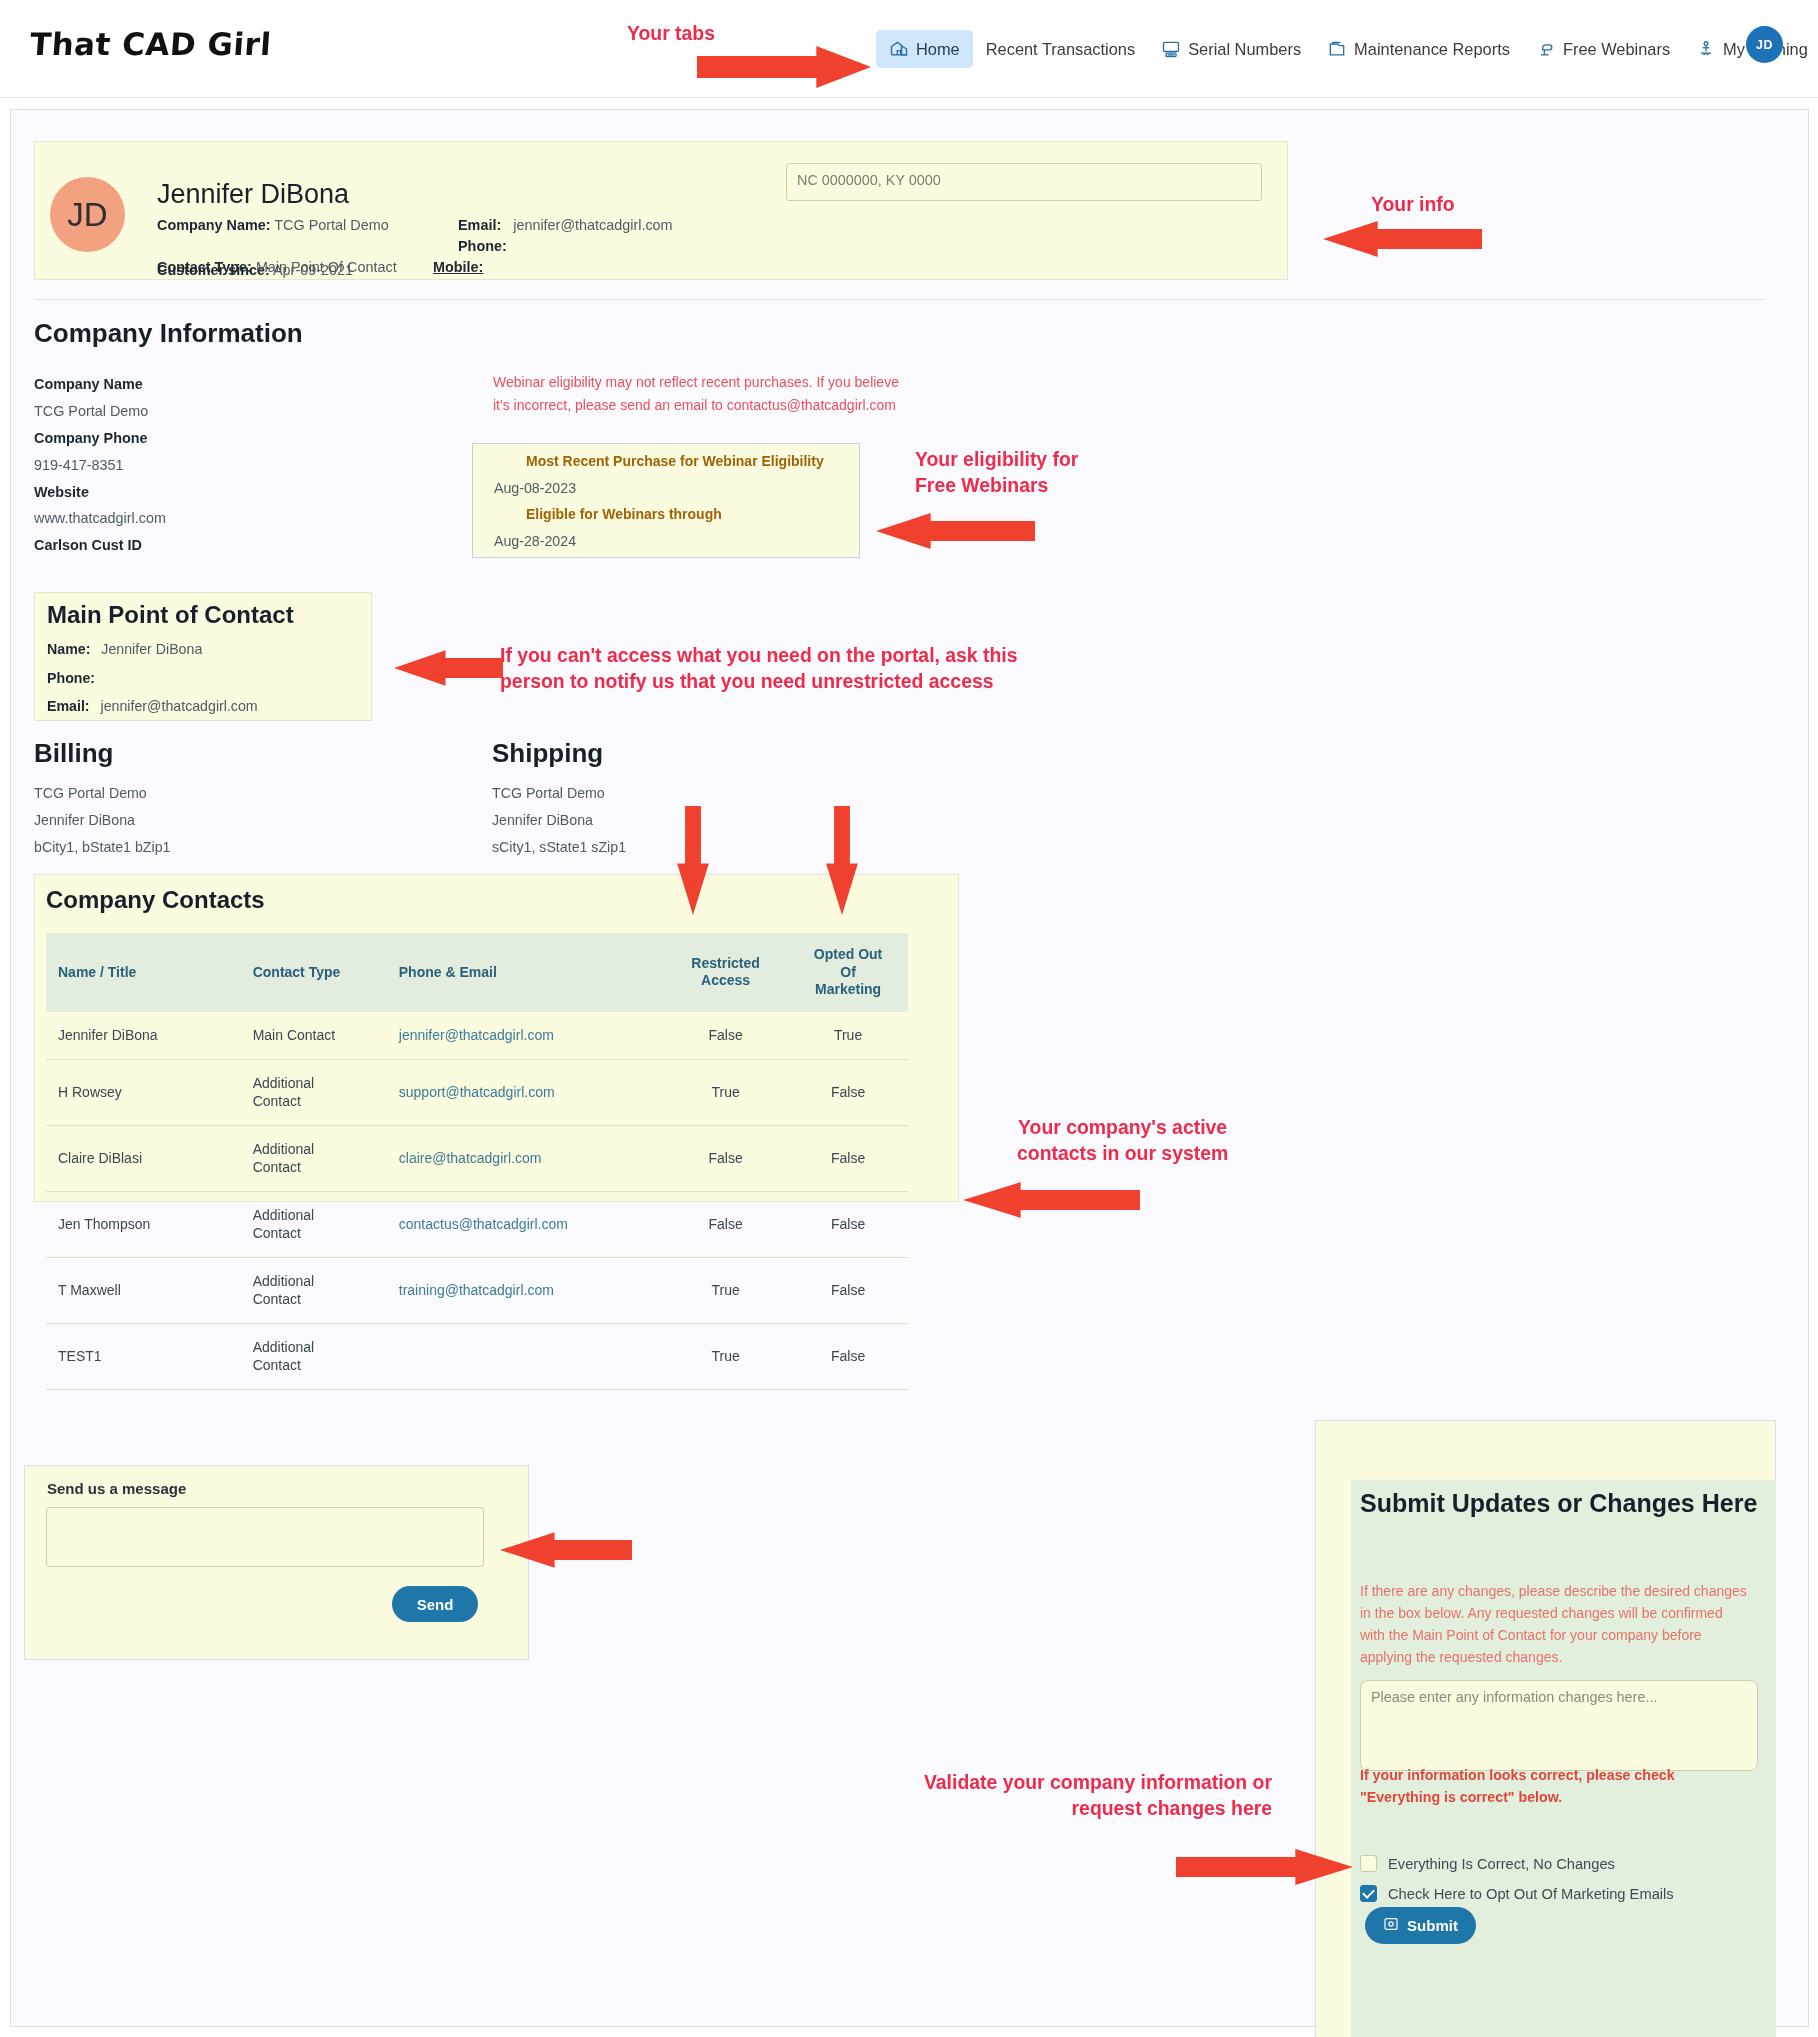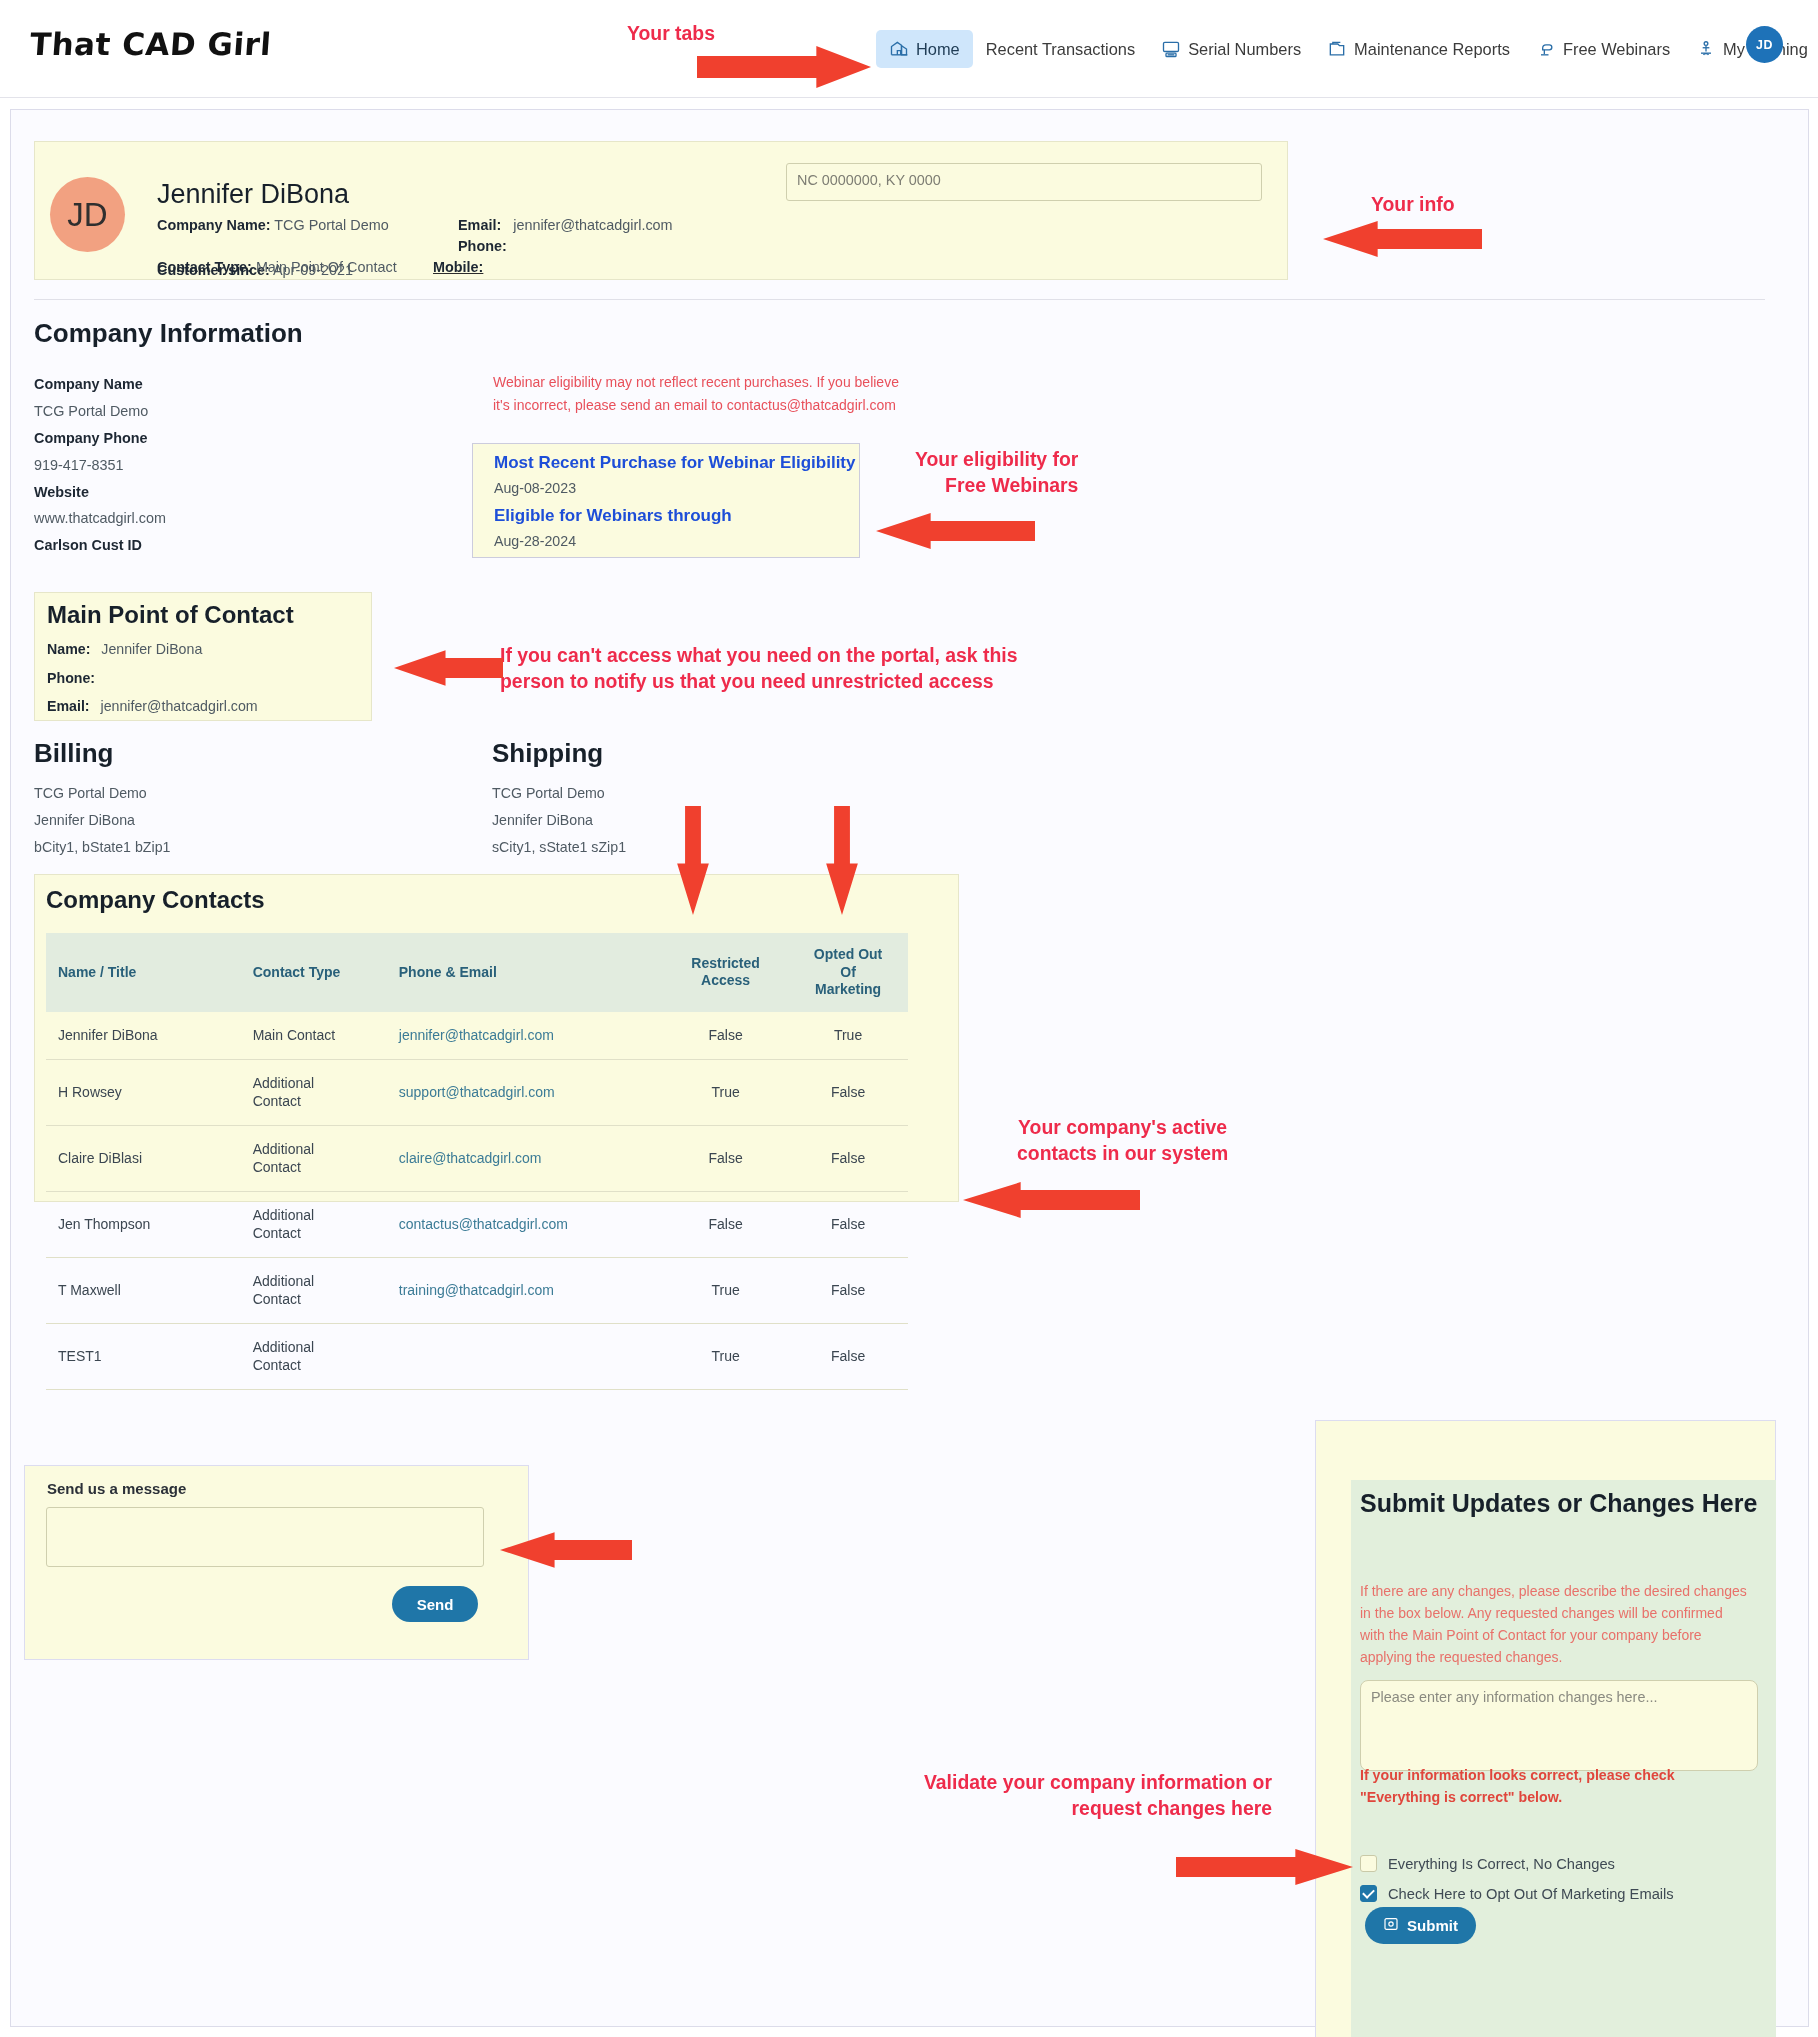--- a/index.html
+++ b/index.html
@@ -89,21 +89,21 @@
   .ci-val { position:absolute; left:34px; font-size:14.4px; color:#4f5a63; }
 
   #webnote {
     position:absolute; left:493px; top:371px; width:418px;
     font-size:14px; color:#e8505b; line-height:1.62;
   }
   #elig-box {
     position:absolute; left:472px; top:443px; width:388px; height:115px;
     background:#fbfbdf; border:1px solid #ccccdd;
   }
-  .elig-lbl { position:absolute; font-size:17px; font-weight:700; color:#1d4ed8; }
+  .elig-lbl { position:absolute; font-size:14px; font-weight:700; color:#a16207;margin-left:32px; }
   .elig-val { position:absolute; font-size:14.2px; color:#4f5a63; }
 
   
   #mpoc {
     position:absolute; left:34px; top:592px; width:338px; height:129px;
     background:#fbfbdf; border:1px solid #e6e6c9;
   }
   #mpoc-title { position:absolute; left:47px; top:601px; font-size:24px; font-weight:700; color:#17202a; }
   .mp-row { position:absolute; left:47px; font-size:14.2px; white-space:nowrap; }
   .mp-row b { font-weight:700; color:#1d2733; }
@@ -467,21 +467,21 @@
   </svg>
 </div>
 
 <div class="anno" style="left:1371px; top:191px;">Your info</div>
 <div class="arrow" style="left:1323px; top:221px;">
   <svg width="159" height="36" viewBox="0 0 160 36">
     <path d="M160 8 h-105 v-8 l-55 18 l55 18 v-8 H160 z" fill="#f0402e"></path>
   </svg>
 </div>
 
-<div class="anno" style="left:915px; top:446px;text-align:right;">Your eligibility for
+<div class="anno" style="left:915px; top:446px;">Your eligibility for
 Free Webinars</div>
 <div class="arrow" style="left:876px; top:513px;">
   <svg width="159" height="36" viewBox="0 0 160 36">
     <path d="M160 8 h-105 v-8 l-55 18 l55 18 v-8 H160 z" fill="#f0402e"></path>
   </svg>
 </div>
 
 <div class="anno" style="left:500px; top:642px;">If you can't access what you need on the portal, ask this
 person to notify us that you need unrestricted access</div>
 <div class="arrow" style="left:394px; top:650px;">

